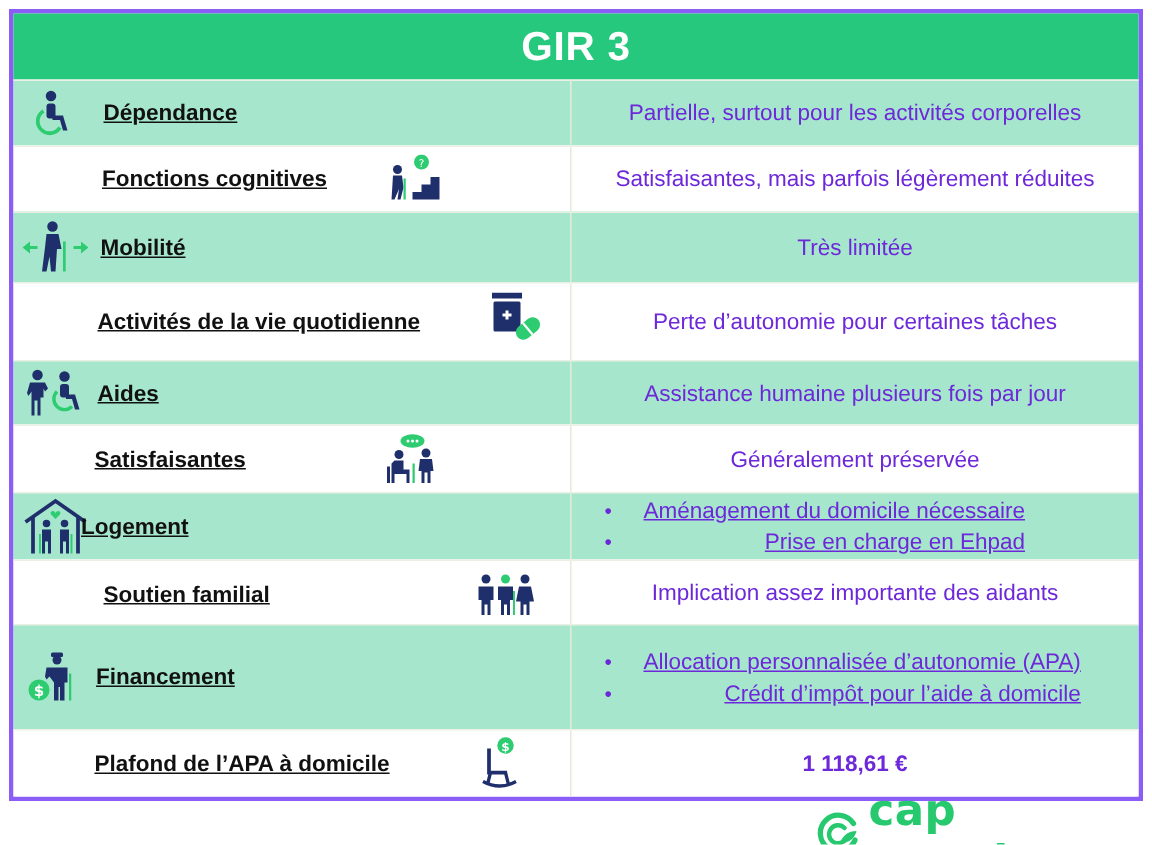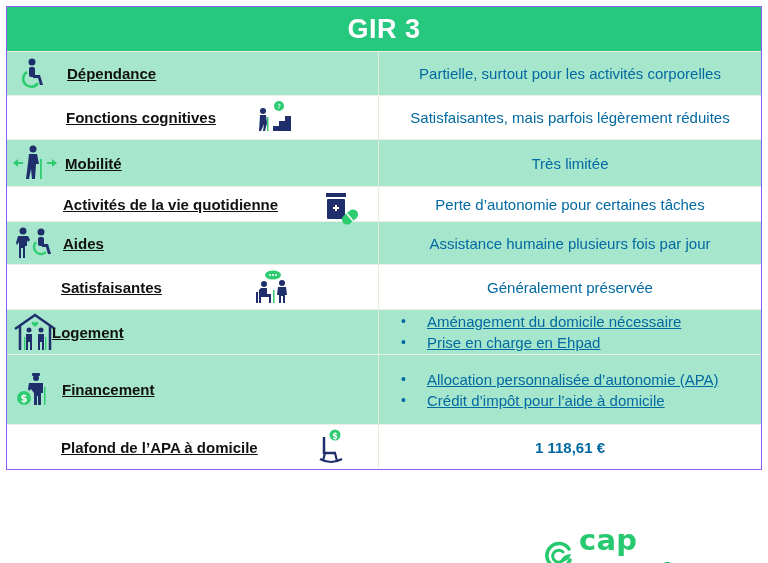--- a/index.html
+++ b/index.html
@@ -1,23 +1,23 @@
 <!DOCTYPE html>
 <html><head>
 <meta charset="utf-8">
 <style>
   html, body { margin:0; padding:0; background:#ffffff; }
   body { width:768px; height:563px; position:relative; overflow:hidden; font-family:"Liberation Sans", "DejaVu Sans", sans-serif; color:#1a1a1a; }
-  .table { position:absolute; left:6px; top:6px; width:756px; border:1px solid #8b5cf6; box-sizing:border-box; }
+  .table { position:absolute; left:6px; top:6px; width:756px; border:3px solid #8b5cf6; box-sizing:border-box;text-align:right; }
   .header { height:44px; background:#26c87e; color:#fff; font-weight:bold; font-size:27px; display:flex; align-items:center; justify-content:center; letter-spacing:0.5px; }
   .row { display:flex; box-sizing:border-box; border-top:1px solid #eaf1e4; }
   .row.green { background:#a6e6cc; }
   .row.white { background:#ffffff; }
   .c1 { width:372px; position:relative; border-right:1px solid #e4ecd8; box-sizing:border-box; display:flex; align-items:center; }
-  .c2 { flex:1; display:flex; align-items:center; justify-content:center; font-size:15px; color:#0369a1; }
+  .c2 { flex:1; display:flex; align-items:center; justify-content:center; font-size:15px; color:#6d28d9; }
   .lbl { font-weight:bold; font-size:15px; color:#111; position:absolute;text-decoration:underline; }
   .icon { position:absolute; }
   ul.bl { margin:0; padding:0; list-style:none;text-decoration:underline; }
   ul.bl li { position:relative; padding-left:28px; line-height:21px; font-size:15px; }
   ul.bl li::before { content:"•"; position:absolute; left:2px; top:0; font-size:14px; }
   .amount { font-weight:bold; }
   .logo { position:absolute; left:543px; top:523px; display:flex; align-items:center; color:#2ecc71; }
   .logo-text { font-weight:bold; font-size:29px; letter-spacing:0.3px; color:#27c96f; margin-left:6px; font-family:"DejaVu Sans", sans-serif; }
 </style>
 </head>
@@ -68,21 +68,21 @@
             <circle cx="20" cy="4" r="3.5" fill="#1f2f6b"></circle>
             <path d="M16 9h8l2 10h-3l-1 15h-3l-1-10-2 10h-3l2-16z" fill="#1f2f6b"></path>
             <rect x="27" y="14" width="1.8" height="20" fill="#2ecc71"></rect>
           </svg>
       </span>
       <span class="lbl" style="left:58px">Mobilité</span>
     </div>
     <div class="c2">Très limitée</div>
   </div>
 
-  <div class="row white" style="height:35px">
+  <div class="row white" style="height:52px">
     <div class="c1">
       <span class="lbl" style="left:56px">Activités de la vie quotidienne</span>
       <span class="icon" style="left:317px;top:6px">
         <svg width="36" height="34" viewBox="0 0 36 34">
             <rect x="2" y="0" width="20" height="4" fill="#1f2f6b"></rect>
             <rect x="3" y="6" width="18" height="20" rx="1" fill="#1f2f6b"></rect>
             <rect x="9" y="14" width="6" height="2" fill="#fff"></rect>
             <rect x="11" y="12" width="2" height="6" fill="#fff"></rect>
             <g transform="rotate(-40 26 24)">
               <rect x="17" y="19" width="18" height="10" rx="5" fill="#2ecc71"></rect>
@@ -150,20 +150,37 @@
       <span class="lbl" style="left:45px">Logement</span>
     </div>
     <div class="c2" style="justify-content:flex-start;padding-left:20px">
       <ul class="bl">
         <li>Aménagement du domicile nécessaire</li>
         <li>Prise en charge en Ehpad</li>
       </ul>
     </div>
   </div>
 
+  <div class="row white" style="height:43px">
+    <div class="c1">
+      <span class="lbl" style="left:60px;top:14px">Soutien familial</span>
+      <span class="icon" style="left:308px;top:8px">
+        <svg width="40" height="28" viewBox="0 0 40 28">
+            <circle cx="7" cy="4" r="3" fill="#1f2f6b"></circle>
+            <path d="M2 9h10v9h-2v10H8v-7H6v7H4V18H2z" fill="#1f2f6b"></path>
+            <circle cx="20" cy="4" r="3" fill="#2ecc71"></circle>
+            <path d="M15 9h10v9h-2v10h-2v-7h-2v7h-2V18h-2z" fill="#1f2f6b"></path>
+            <rect x="25" y="12" width="1.3" height="16" fill="#2ecc71"></rect>
+            <circle cx="33" cy="4" r="3" fill="#1f2f6b"></circle>
+            <path d="M29 9h8l2 10h-3v9h-2v-7h-2v7h-2v-9h-3z" fill="#1f2f6b"></path>
+          </svg>
+      </span>
+    </div>
+    <div class="c2">Implication assez importante des aidants</div>
+  </div>
 
   <div class="row green" style="height:70px">
     <div class="c1">
       <span class="icon" style="left:8px;top:16px">
         <svg width="34" height="36" viewBox="0 0 34 36">
             <circle cx="9" cy="27" r="7" fill="#2ecc71"></circle>
             <text x="9" y="31" font-size="10" font-weight="bold" fill="#fff" text-anchor="middle" font-family="DejaVu Sans, sans-serif">$</text>
             <rect x="17" y="2" width="8" height="3" rx="1" fill="#1f2f6b"></rect>
             <circle cx="21" cy="7" r="3" fill="#1f2f6b"></circle>
             <path d="M14 12h14v10h-2v12h-3v-9h-1v9h-3V22l-3-4-2 2-1-2z" fill="#1f2f6b"></path>

